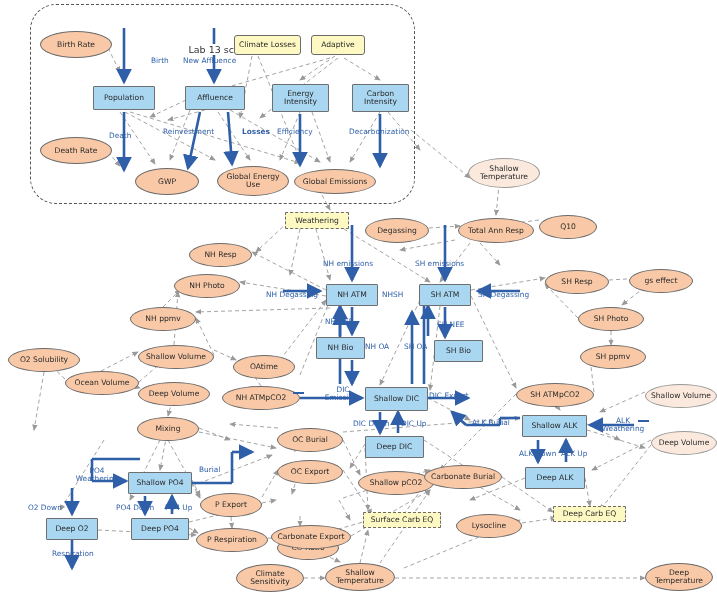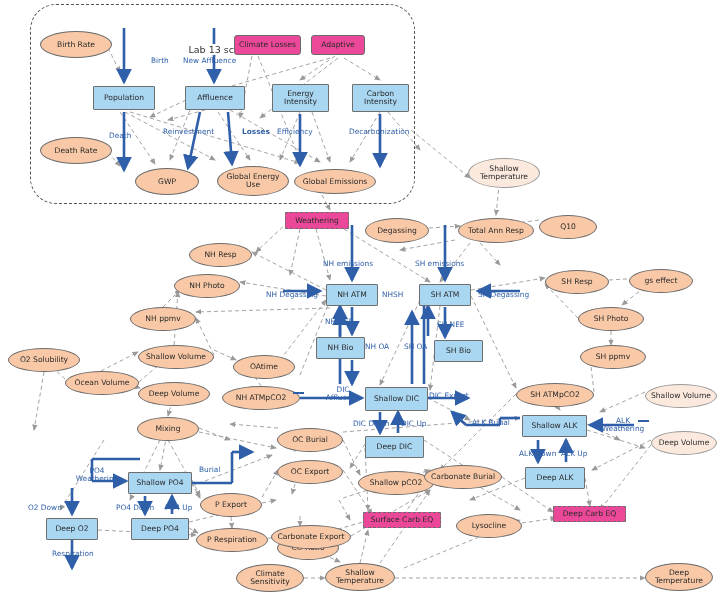--- a/index.html
+++ b/index.html
@@ -4,21 +4,21 @@
 <style>
   html,body{margin:0;padding:0;background:#ffffff;}
   body{font-family:"DejaVu Sans", sans-serif;}
   #canvas{position:relative;width:717px;height:600px;background:#ffffff;overflow:hidden;}
   svg.layer{position:absolute;left:0;top:0;width:717px;height:600px;}
   .node{position:absolute;box-sizing:border-box;display:flex;align-items:center;justify-content:center;
         text-align:center;color:#2a2a2a;line-height:1.05;}
   .ellipse{border-radius:50%;background:#f9c9a7;border:1px solid #6b6b6b;}
   .ellipse.ghost{background:#fbe9dd;border:1px solid #9a9a9a;}
   .box{background:#a9d7f2;border:1px solid #6f6f6f;border-radius:1px;}
-  .dashbox{background:#ec4899;border:1px dashed #6b6b6b;border-radius:1px;}
+  .dashbox{background:#fef9c3;border:1px dashed #6b6b6b;border-radius:1px;}
   .flowlabel{position:absolute;color:#2f5fa8;white-space:nowrap;}
   .grouplabel{position:absolute;color:#333;white-space:nowrap;margin-top:35px;}
   .minus{position:absolute;background:#2f5fa8;height:2px;}
 </style>
 </head>
 <body>
 
 <div id="canvas">
 
   <svg class="layer" viewBox="0 0 717 600">
@@ -261,21 +261,21 @@
       <div class="flowlabel" style="left: 349px; top: 127px; font-size: 7.4px;">Decarbonization</div>
       <div class="flowlabel" style="left: 323px; top: 259px; font-size: 7.4px;">NH emissions</div>
       <div class="flowlabel" style="left: 415px; top: 259px; font-size: 7.4px;">SH emissions</div>
       <div class="flowlabel" style="left: 266px; top: 290px; font-size: 7.4px;">NH Degassing</div>
       <div class="flowlabel" style="left: 478px; top: 290px; font-size: 7.4px;">SH Degassing</div>
       <div class="flowlabel" style="left: 382px; top: 290px; font-size: 7.4px;">NHSH</div>
       <div class="flowlabel" style="left: 325px; top: 317px; font-size: 7.4px;">NH NEE</div>
       <div class="flowlabel" style="left: 437px; top: 320px; font-size: 7.4px;">SH NEE</div>
       <div class="flowlabel" style="left: 365px; top: 342px; font-size: 7.4px;">NH OA</div>
       <div class="flowlabel" style="left: 404px; top: 342px; font-size: 7.4px;">SH OA</div>
-      <div class="flowlabel" style="left: 320px; top: 386px; font-size: 7.4px; width: 46px; white-space: normal; text-align: center; line-height: 1.05;">DIC Affluence</div>
+      <div class="flowlabel" style="left: 320px; top: 386px; font-size: 7.4px; width: 46px; white-space: normal; text-align: center; line-height: 1.05;">DIC Emissions</div>
       <div class="flowlabel" style="left: 429px; top: 391px; font-size: 7.4px;">DIC Export</div>
       <div class="flowlabel" style="left: 353px; top: 419px; font-size: 7.4px;">DIC Down</div>
       <div class="flowlabel" style="left: 401px; top: 419px; font-size: 7.4px; text-align: right;">DIC Up</div>
       <div class="flowlabel" style="left: 472px; top: 418px; font-size: 7.4px;">ALK Burial</div>
       <div class="flowlabel" style="left: 600px; top: 417px; font-size: 7.4px; width: 46px; white-space: normal; text-align: center; line-height: 1.05;">ALK Weathering</div>
       <div class="flowlabel" style="left: 519px; top: 449px; font-size: 7.4px;">ALK Down</div>
       <div class="flowlabel" style="left: 561px; top: 449px; font-size: 7.4px;">ALK Up</div>
       <div class="flowlabel" style="left: 74px; top: 467px; font-size: 7.4px; width: 46px; white-space: normal; text-align: center; line-height: 1.05;">PO4 Weathering</div>
       <div class="flowlabel" style="left: 199px; top: 465px; font-size: 7.4px;">Burial</div>
       <div class="flowlabel" style="left: 28px; top: 503px; font-size: 7.4px;">O2 Down</div>

